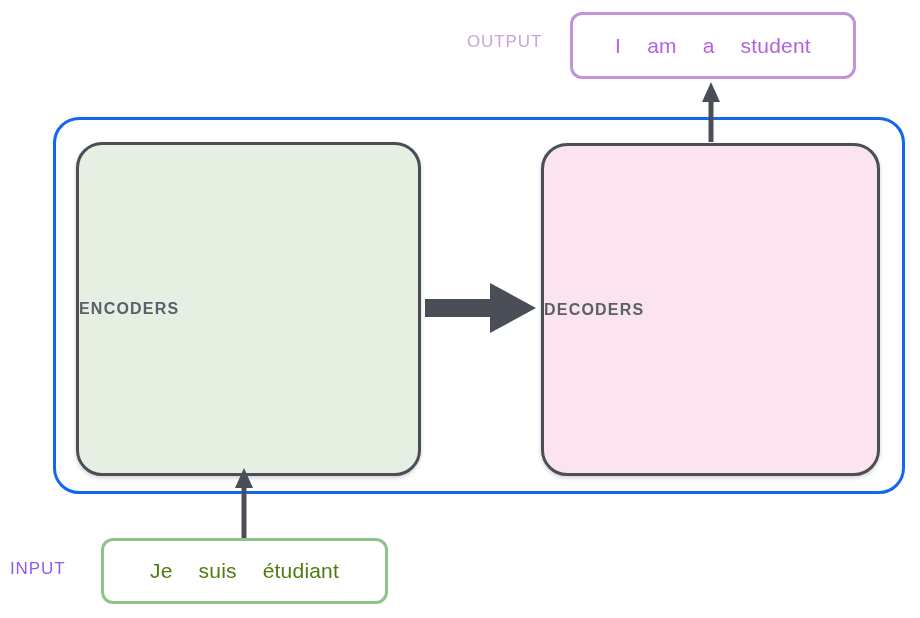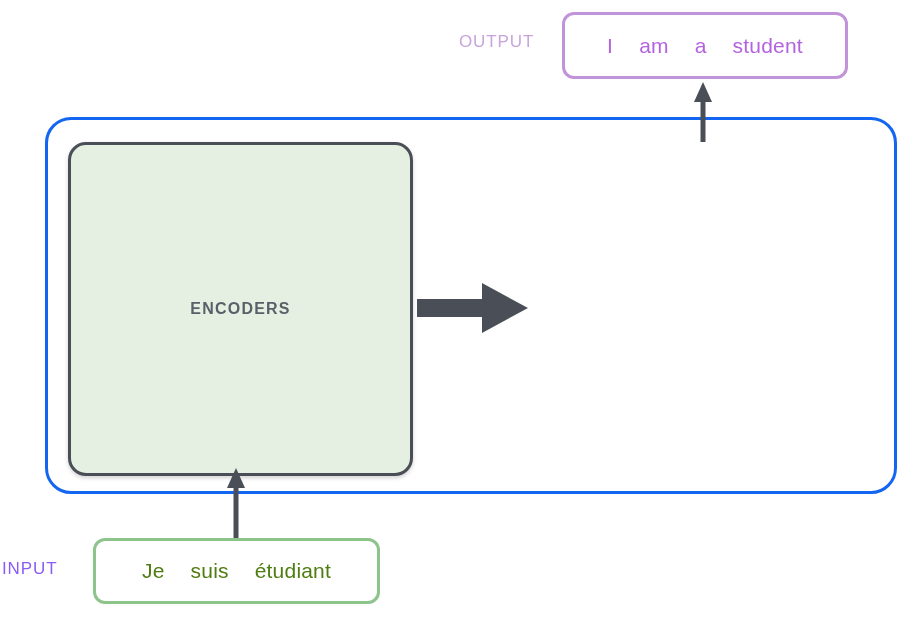--- a/index.html
+++ b/index.html
@@ -11,21 +11,21 @@
     width: 920px;
     height: 618px;
     position: relative;
     overflow: hidden;
     font-family: "Liberation Sans", sans-serif;
     -webkit-font-smoothing: antialiased;
   }
 
   #stage {
     position: absolute;
-    left: 0; top: 0;
+    left: 8px; top: 0;
     width: 908px;
     height: 618px;
   }
 
   
   .output-box {
     position: absolute;
     left: 562px;
     top: 12px;
     width: 286px;
@@ -100,24 +100,23 @@
     border: 3px solid #1266f1;
     border-radius: 26px;
     background: transparent;
   }
 
   
   .stack {
     position: absolute;
     box-sizing: border-box;
     border: 3px solid #4a4f57;
-    border-radius: 18px;
+    border-radius: 26px;
     display: flex;
     align-items: center;
-    justify-content: center;
     box-shadow: 0 2px 4px rgba(0,0,0,0.18);
   }
   .stack-label {
     font-size: 16px;
     font-weight: bold;
     color: #5a6069;
     letter-spacing: 1.2px;
   }
   .encoders {
     left: 68px;
@@ -156,20 +155,23 @@
     <span class="output-token">a</span>
     <span class="output-token">student</span>
   </div>
 
   <div class="model-container"></div>
 
   <div class="stack encoders">
     <span class="stack-label">ENCODERS</span>
   </div>
 
+  <div class="stack decoders">
+    <span class="stack-label">DECODERS</span>
+  </div>
 
   <div class="input-label">INPUT</div>
 
   <div class="input-box">
     <span class="input-token">Je</span>
     <span class="input-token">suis</span>
     <span class="input-token">étudiant</span>
   </div>
 
   <svg class="arrow-layer" viewBox="0 0 920 618">

